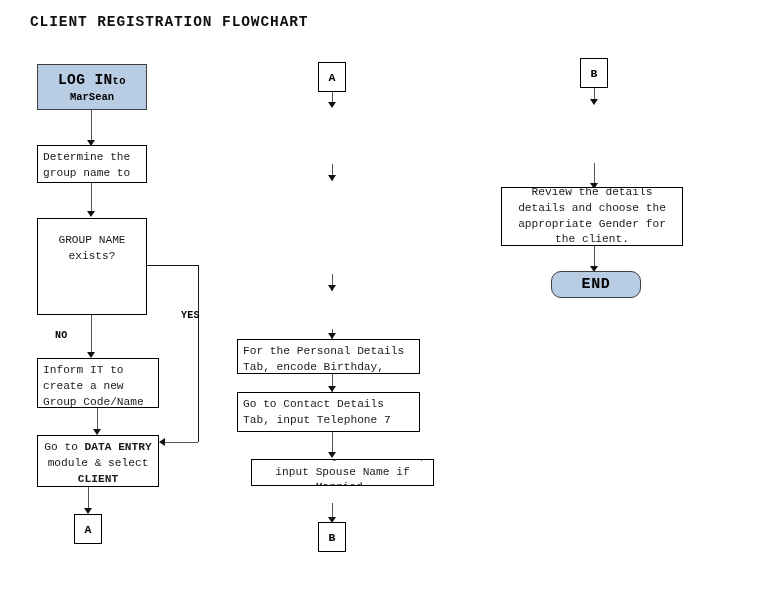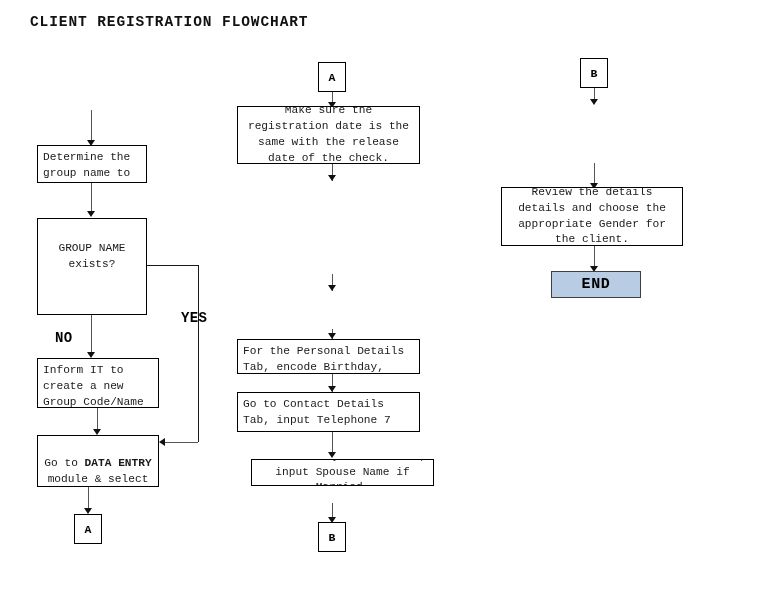--- a/index.html
+++ b/index.html
@@ -128,48 +128,52 @@
     position: absolute;
     width: 0; height: 0;
     border-top: 4px solid transparent;
     border-bottom: 4px solid transparent;
     border-right: 6px solid #111111;
   }
 
   
   .edge-label {
     position: absolute;
-    font-size: 14px;
+    font-size: 10px;
     font-weight: bold;
     color: #000000;
     letter-spacing: 0.3px;
   }
 
   .b { font-weight: bold; }
 </style>
 </head>
 <body>
 
 <div id="canvas">
 
   <div class="title">CLIENT REGISTRATION FLOWCHART</div>
 
+  <div class="term" style="left:37px; top:64px; width:110px; height:46px;">
+    <div class="l1"><span>LOG IN</span><span class="sm">to</span></div>
+    <div class="l2">MarSean</div>
+  </div>
 
   <div class="vline" style="left:91px; top:110px; height:32px;"></div>
   <div class="arrow-down" style="left:87px; top:140px;"></div>
 
   <div class="box left" style="left:37px; top:145px; width:110px; height:38px;">
     <span>Determine the group name to be</span>
     <span>used.</span>
   </div>
 
   <div class="vline" style="left:91px; top:183px; height:30px;"></div>
   <div class="arrow-down" style="left:87px; top:211px;"></div>
 
-  <div class="box center" style="left:37px; top:218px; width:110px; height:97px; padding-top:22px;">
+  <div class="box center" style="left:37px; top:218px; width:110px; height:97px; padding-top:14px;">
     <div>GROUP NAME</div>
     <div>exists?</div>
   </div>
 
   <div class="vline" style="left:91px; top:315px; height:40px;"></div>
   <div class="arrow-down" style="left:87px; top:352px;"></div>
   <div class="edge-label" style="left:55px; top:330px;">NO</div>
 
   <div class="hline dark" style="left:147px; top:265px; width:51px;"></div>
   <div class="vline dark" style="left:198px; top:265px; height:177px;"></div>
@@ -177,44 +181,41 @@
   <div class="arrow-left" style="left:159px; top:438px;"></div>
   <div class="edge-label" style="left:181px; top:310px;">YES</div>
 
   <div class="box left" style="left:37px; top:358px; width:122px; height:50px;">
     <span>Inform IT to create a new Group Code/Name</span>
   </div>
 
   <div class="vline" style="left:97px; top:408px; height:24px;"></div>
   <div class="arrow-down" style="left:93px; top:429px;"></div>
 
-  <div class="box center" style="left:37px; top:435px; width:122px; height:52px; padding-top:20px;">
+  <div class="box center" style="left:37px; top:435px; width:122px; height:52px; padding-top:4px;">
     <div><span>Go to </span><span class="b">DATA ENTRY</span></div>
     <div>module &amp; select</div>
     <div class="b">CLIENT</div>
 
   </div>
 
   <div class="vline" style="left:88px; top:487px; height:24px;"></div>
   <div class="arrow-down" style="left:84px; top:508px;"></div>
 
   <div class="conn" style="left:74px; top:514px;">
     <span>A</span>
   </div>
 
   <div class="conn" style="left:318px; top:62px;">
     <span>A</span>
   </div>
 
   <div class="vline" style="left:332px; top:92px; height:15px;"></div>
   <div class="arrow-down" style="left:328px; top:102px;"></div>
 
-  <div class="box center vcenter" style="left:237px; top:106px; width:183px; height:58px;">
-    <span>Make sure the registration date is the same with the release date of the check.</span>
-  </div>
 
   <div class="vline" style="left:332px; top:164px; height:17px;"></div>
   <div class="arrow-down" style="left:328px; top:175px;"></div>
 
 
   <div class="vline" style="left:332px; top:274px; height:17px;"></div>
   <div class="arrow-down" style="left:328px; top:285px;"></div>
 
 
   <div class="vline" style="left:332px; top:329px; height:10px;"></div>
@@ -258,17 +259,17 @@
   <div class="vline" style="left:594px; top:163px; height:24px;"></div>
   <div class="arrow-down" style="left:590px; top:183px;"></div>
 
   <div class="box center vcenter" style="left:501px; top:187px; width:182px; height:59px;">
     <span>Review the details details and choose the appropriate Gender for the client.</span>
   </div>
 
   <div class="vline" style="left:594px; top:246px; height:24px;"></div>
   <div class="arrow-down" style="left:590px; top:266px;"></div>
 
-  <div class="term end-term" style="left:551px; top:271px; width:90px; height:27px;">
+  <div class="term end-term" style="left:551px; top:271px; width:90px; height:27px;border-radius:10px;">
     <div class="l1">END</div>
   </div>
 
 </div>
 
 </body></html>

